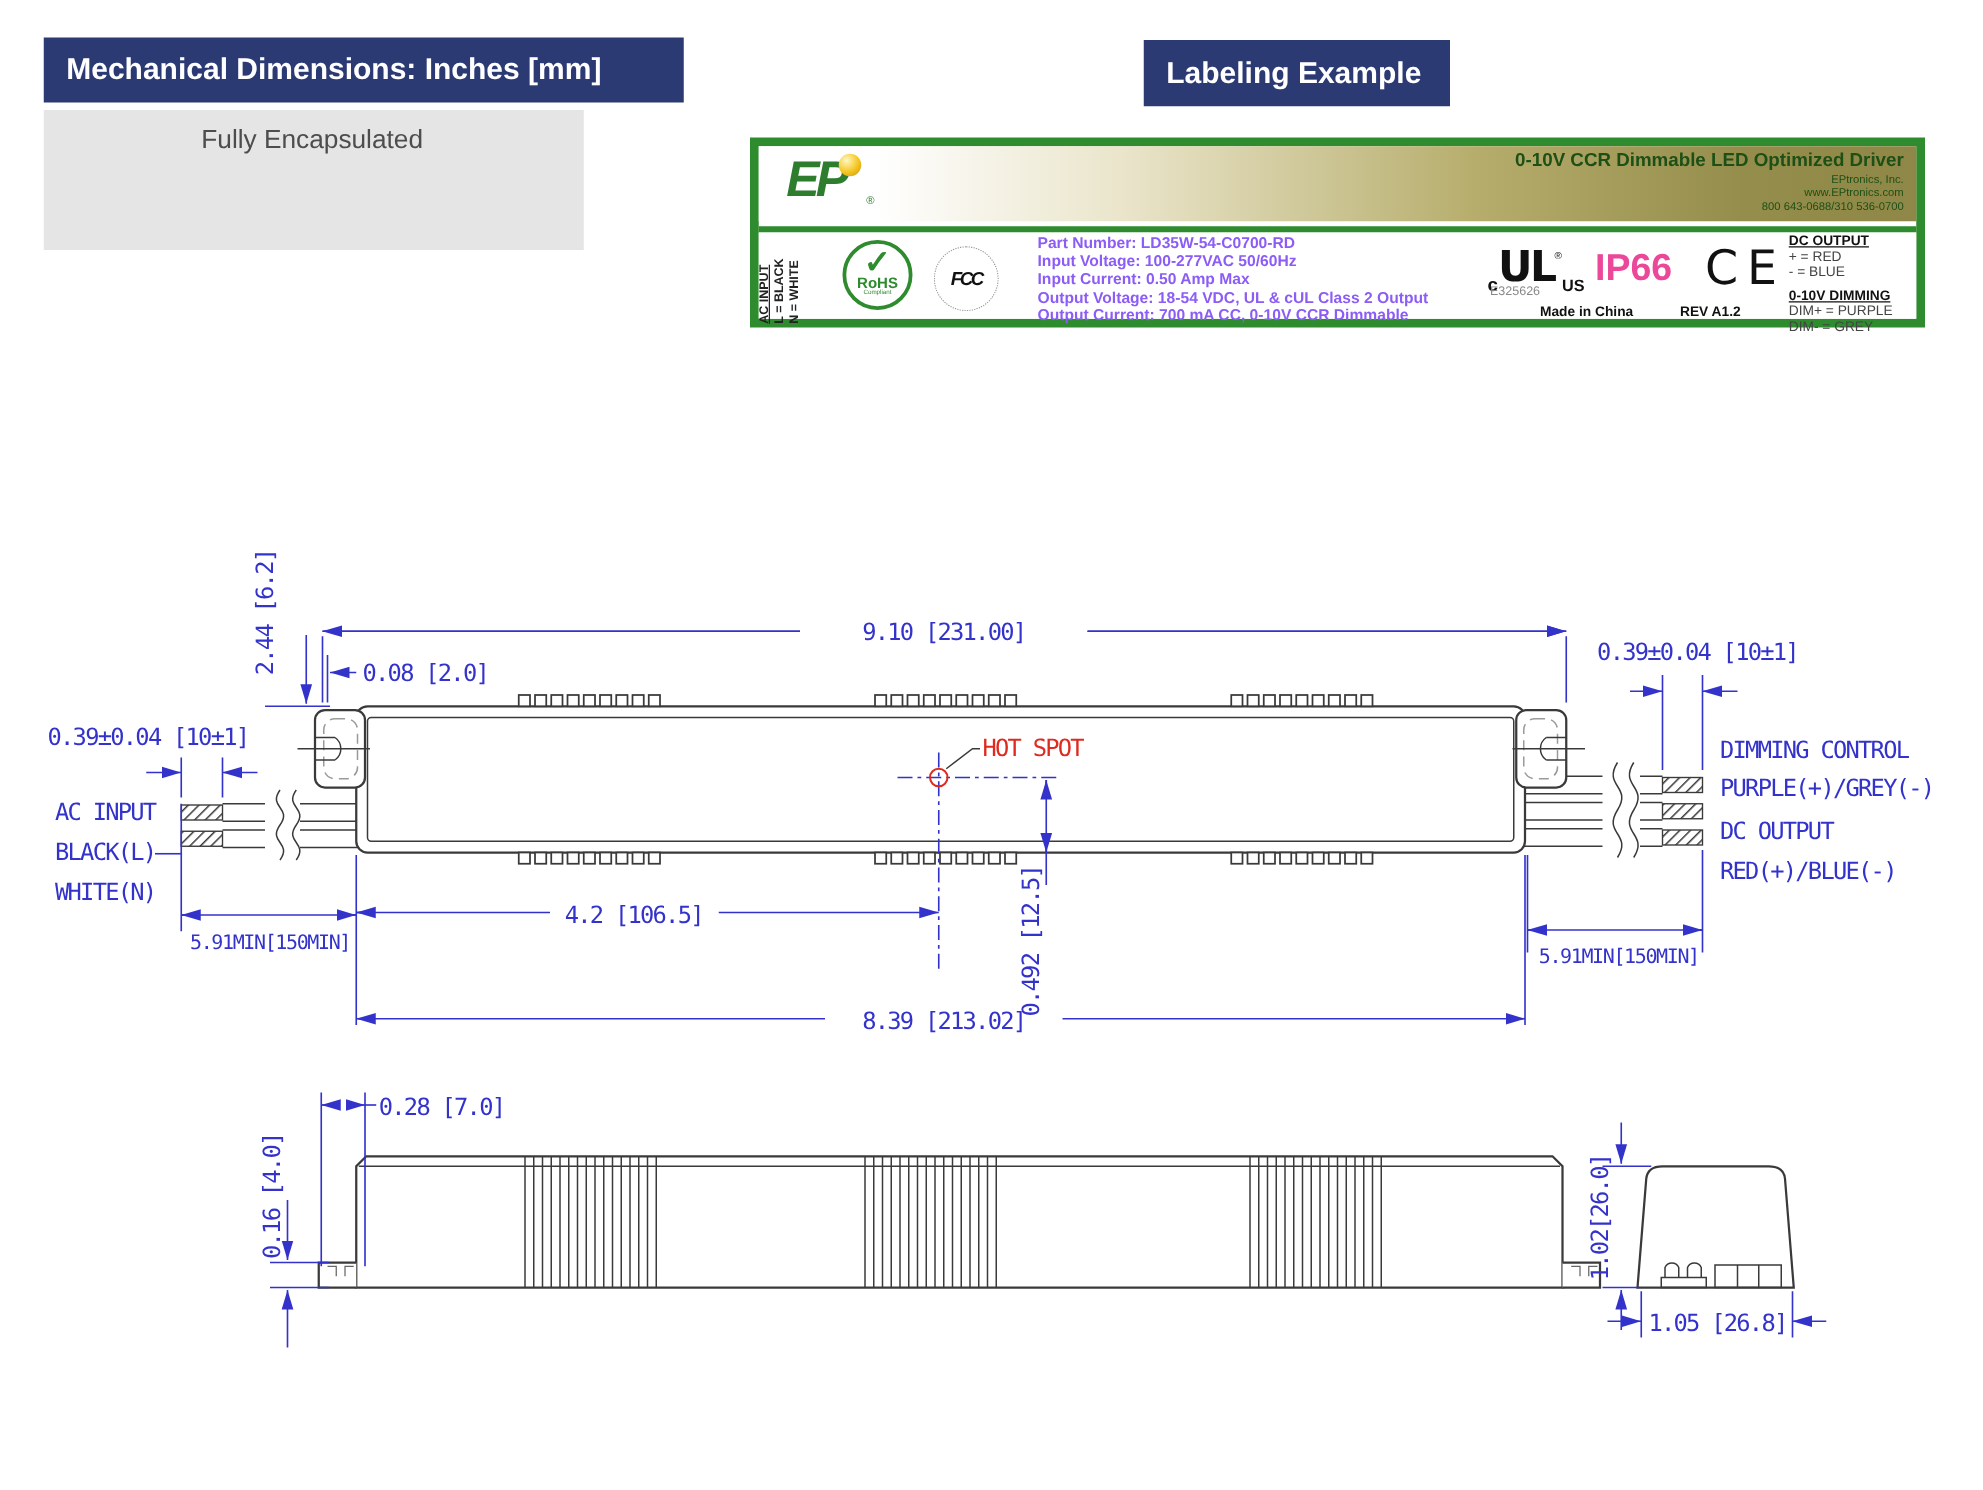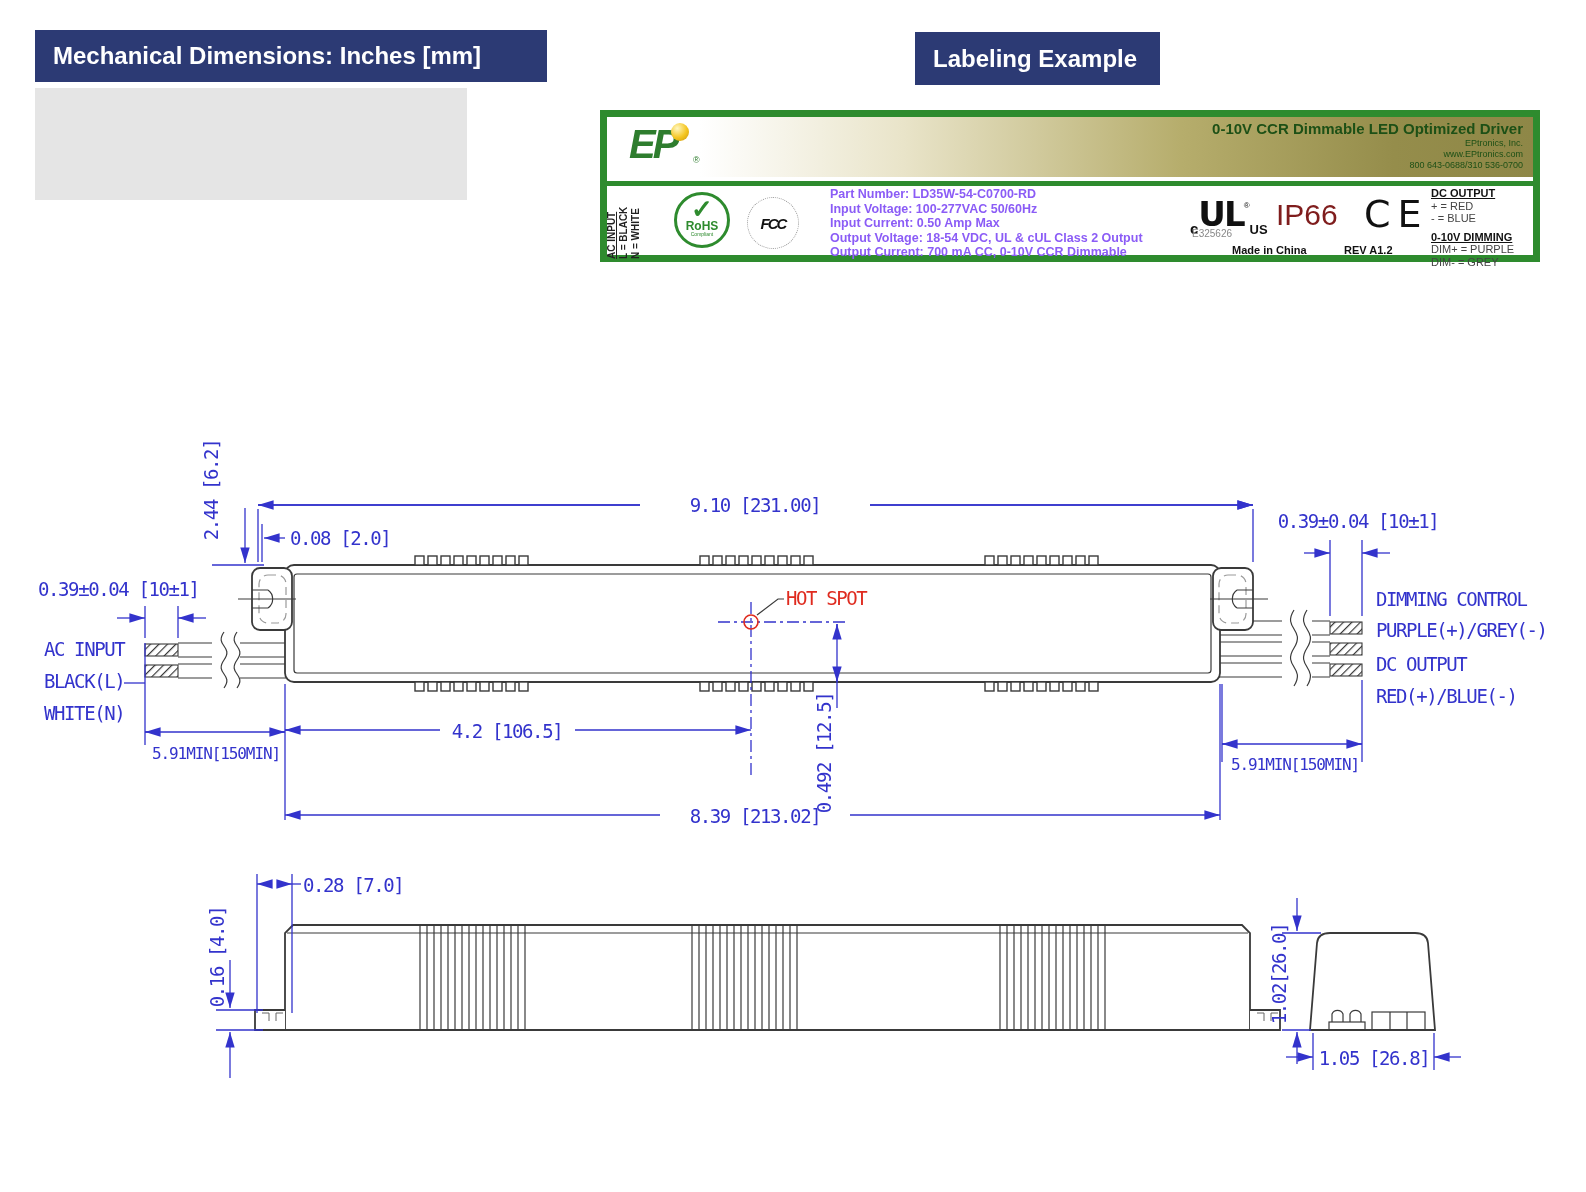--- a/index.html
+++ b/index.html
@@ -42,21 +42,21 @@
   #fcc{position:absolute;left:140px;top:11px;width:50px;height:50px;border:1px dotted #9a9a9a;border-radius:50%;
        display:flex;align-items:center;justify-content:center;font-weight:800;font-size:15px;color:#111;
        letter-spacing:-2px;font-style:italic;}
   #specs{position:absolute;left:223px;top:1px;font-size:12.5px;font-weight:bold;color:#8b5cf6;line-height:14.6px;white-space:nowrap;}
   #ulmark{position:absolute;left:583px;top:8px;color:#111;white-space:nowrap;}
   #ulmark .c{font-size:15px;font-weight:bold;vertical-align:-8px;}
   #ulmark .ul{font-size:34px;font-weight:800;letter-spacing:-2px;font-family:"DejaVu Sans",sans-serif;}
   #ulmark .reg{font-size:8px;vertical-align:18px;}
   #ulmark .us{font-size:13px;font-weight:bold;vertical-align:-8px;}
   #ulfile{position:absolute;left:585px;top:42px;font-size:10px;color:#888;}
-  #ip66{position:absolute;left:669px;top:12px;font-size:30px;font-weight:400;color:#7f1d1d;}
+  #ip66{position:absolute;left:669px;top:12px;font-size:30px;font-weight:700;color:#ec4899;}
   #cemark{position:absolute;left:757px;top:6px;font-size:38px;font-weight:400;color:#111;
           font-family:"DejaVu Sans",sans-serif;letter-spacing:7px;}
   #madein{position:absolute;left:625px;top:58px;font-size:11px;font-weight:bold;color:#111;}
   #rev{position:absolute;left:737px;top:58px;font-size:11px;font-weight:bold;color:#111;}
   #rightcol{position:absolute;left:824px;top:1px;font-size:11px;line-height:12.5px;color:#444;white-space:nowrap;}
   #rightcol .t{font-weight:bold;color:#111;text-decoration:underline;}
   #rightcol .gap{height:6px;}
 
   
   #drawing{position:absolute;left:0;top:412px;}
@@ -73,20 +73,24 @@
 </head>
 <body>
 
 <div id="page">
 
   <div id="mech-hdr" class="hdr">
     <span>Mechanical Dimensions: Inches [mm]</span>
   </div>
 
   <div id="infobox">
+    <div class="inforow">
+      <span class="infolabel"></span>
+      <span class="infoval indent2">Fully Encapsulated</span>
+    </div>
   </div>
 
   <div id="label-hdr" class="hdr">
     <span>Labeling Example</span>
   </div>
 
   <div id="dlabel">
     <div id="dlabel-inner">
       <div id="band">
         <span id="eplogo">EP</span>

